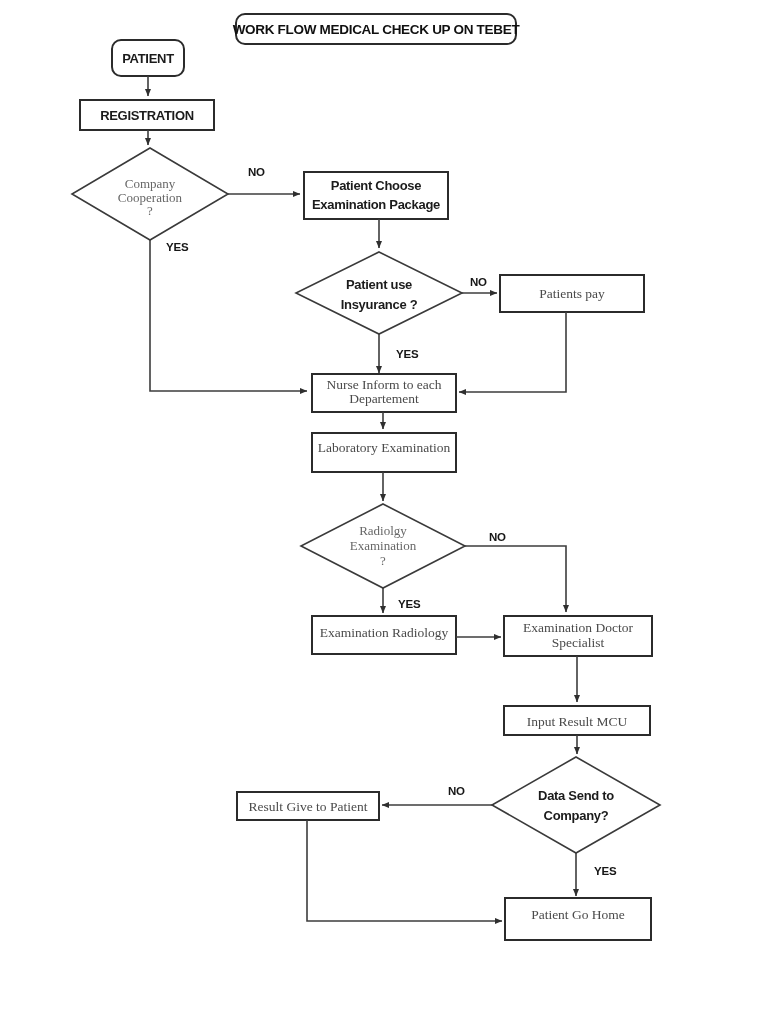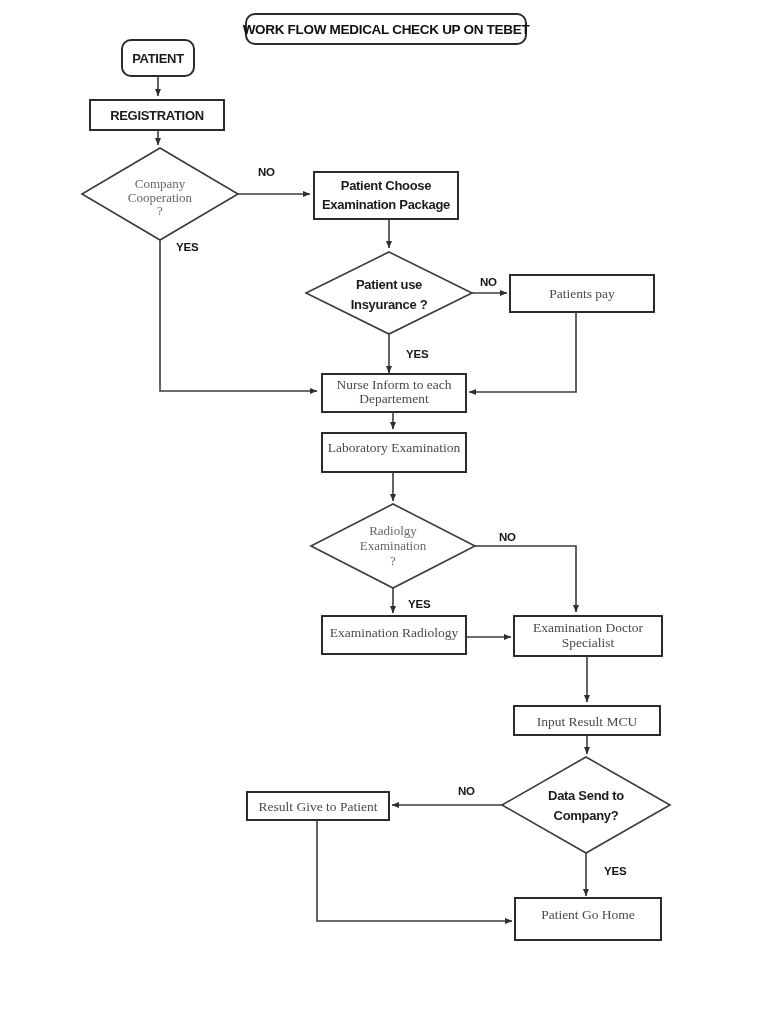--- a/index.html
+++ b/index.html
@@ -12,21 +12,20 @@
     width: 768px;
     height: 1024px;
     font-family: "Liberation Sans", sans-serif;
     overflow: hidden;
   }
   #flow-root {
     position: relative;
     width: 652px;
     height: 1024px;
     background: #ffffff;
-    margin-left: 10px;
   }
   svg#flow-svg {
     position: absolute;
     top: 0;
     left: 0;
     width: 768px;
     height: 1024px;
     display: block;
   }
   .shape-stroke {

